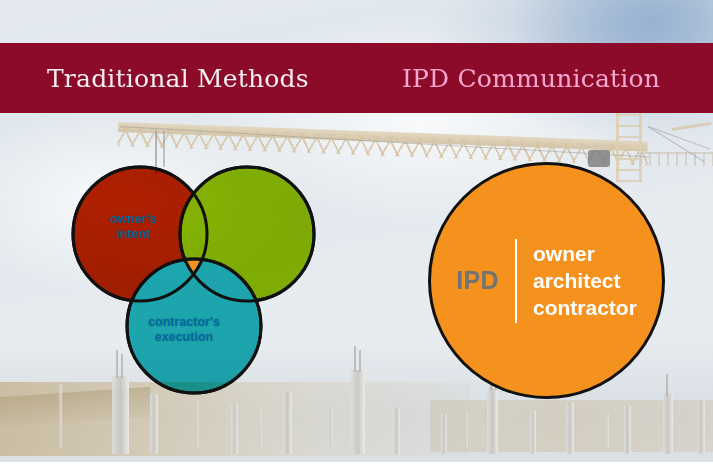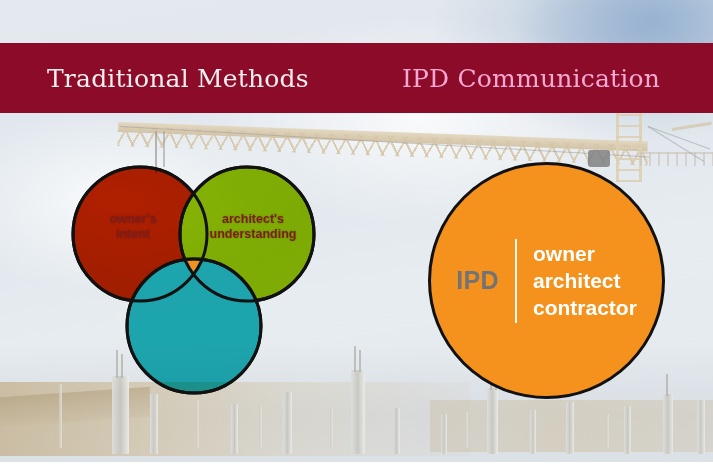--- a/index.html
+++ b/index.html
@@ -96,21 +96,21 @@
     color:#f3eef0;font-size:25px;letter-spacing:.2px;white-space:nowrap;
     position:absolute;
   }
   .title-left{left:47px;}
   .title-right{left:402px;}
 
   
   .venn{position:absolute;left:57px;top:160px;width:270px;height:250px;}
   .venn svg{position:absolute;left:0;top:0;}
   .venn-label{
-    position:absolute;color:#7f1d1d;font-weight:bold;font-size:12.5px;
+    position:absolute;color:#0369a1;font-weight:bold;font-size:12.5px;
     line-height:14.5px;text-align:center;white-space:pre-line;
     text-shadow:0 0 2px rgba(0,0,0,.25);
   }
   .lbl-owner{left:33px;top:52px;width:86px;}
   .lbl-architect{left:142px;top:52px;width:108px;}
   .lbl-contractor{left:71px;top:155px;width:112px;}
 
   
   .ipd-wrap{position:absolute;left:428px;top:162px;width:237px;height:237px;}
   .ipd-circle{
@@ -214,22 +214,22 @@
       </g>
       <g fill="none" stroke="#111111" stroke-width="3">
         <circle cx="83" cy="74" r="67"></circle>
         <circle cx="190" cy="74" r="67"></circle>
         <circle cx="137" cy="166" r="67"></circle>
       </g>
     </svg>
 
     <div class="venn-label lbl-owner">owner's
 intent</div>
-    <div class="venn-label lbl-architect">architect's
-understanding</div>
+    <div class="venn-label lbl-contractor">contractor's
+execution</div>
   </div>
 
   <div class="ipd-wrap">
     <div class="ipd-circle" style="background: rgb(245, 146, 30); border-color: rgb(17, 17, 17);"></div>
     <div class="ipd-inner">
       <div class="ipd-left">IPD</div>
       <div class="ipd-divider"></div>
       <div class="ipd-right">
         <div>owner</div>
         <div>architect</div>

